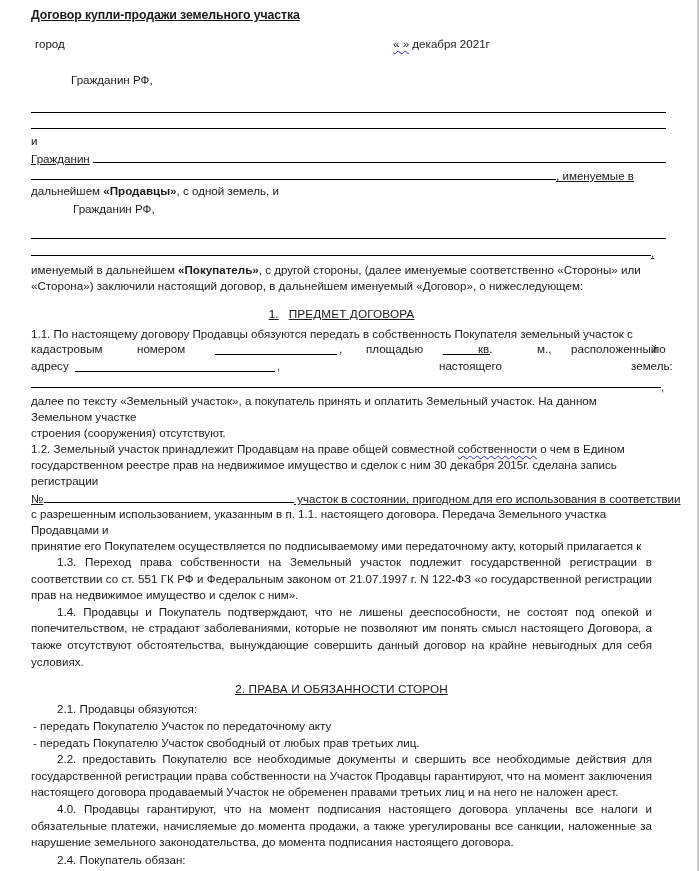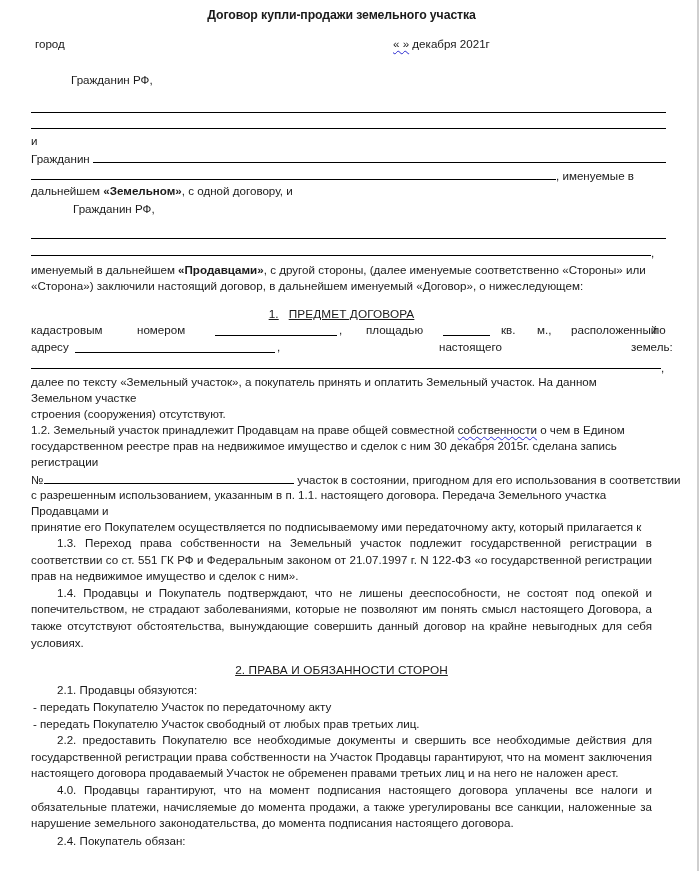--- a/index.html
+++ b/index.html
@@ -24,26 +24,27 @@
   #sheet {
     position: absolute;
     left: 0;
     top: 0;
     width: 683px;
     padding: 5px 31px 0 31px;
     box-sizing: border-box;
   }
 
   .doc-title {
-    text-align: center;
+    text-align: left;
     font-size: 12.3px;
     font-weight: bold;
     letter-spacing: -0.1px;
     margin: 2px 0 0 0;
     line-height: 16px;
+    text-decoration: underline;
   }
 
   .datebar {
     position: relative;
     height: 22px;
     margin-top: 14px;
     font-size: 11.6px;
   }
   .datebar .city {
     position: absolute;
@@ -79,20 +80,21 @@
     position: absolute;
     bottom: 4px;
     left: 0;
     border-bottom: 1.4px solid #000;
   }
   .rule-row .tail {
     position: absolute;
     bottom: 0px;
     font-size: 11.6px;
     white-space: pre;
+    text-decoration: underline;
   }
 
   .plain {
     font-size: 11.6px;
     line-height: 16px;
     margin: 0;
   }
   .para {
     font-size: 11.6px;
     line-height: 16.6px;
@@ -182,50 +184,51 @@
     <div class="rule-row" style="height:17px">
       <span class="tail" style="left:0;bottom:1px;">Гражданин</span>
       <span class="rule-seg" style="left:62px;width:573px;bottom:3px;"></span>
     </div>
 
     <div class="rule-row" style="height:17px">
       <span class="rule-seg" style="left:0;width:525px;bottom:3px;"></span>
       <span class="tail" style="left:525px;bottom:1px;text-align:center;">, именуемые в</span>
     </div>
 
-    <div class="plain"><span>дальнейшем </span><b>«Земельном»</b><span>, с одной договору, и</span></div>
+    <div class="plain"><span>дальнейшем </span><b>«Продавцы»</b><span>, с одной земель, и</span></div>
 
     <div class="indent-line tight" style="margin-top:2px">Гражданин РФ,</div>
 
     <div style="height:9px"></div>
 
     <div class="rule-row" style="height:17px">
       <span class="rule-seg" style="width:635px;"></span>
     </div>
     <div class="rule-row" style="height:17px">
       <span class="rule-seg" style="width:620px;"></span>
       <span class="tail" style="left:620px;bottom:1px;">,</span>
     </div>
 
-    <div class="plain" style="margin-top:2px"><span>именуемый в дальнейшем </span><b>«Продавцами»</b><span>, с другой стороны, (далее именуемые соответственно «Стороны» или</span></div>
+    <div class="plain" style="margin-top:2px"><span>именуемый в дальнейшем </span><b>«Покупатель»</b><span>, с другой стороны, (далее именуемые соответственно «Стороны» или</span></div>
     <div class="plain">«Сторона») заключили настоящий договор, в дальнейшем именуемый «Договор», о нижеследующем:</div>
 
     <div style="height:12px"></div>
 
     <div class="sec-head"><span class="num">1.</span><span>ПРЕДМЕТ ДОГОВОРА</span></div>
 
+    <div class="plain" style="margin-top:3px">1.1.  По  настоящему  договору  Продавцы  обязуются  передать  в  собственность  Покупателя  земельный  участок  с</div>
 
     <div class="line-1-1">
       <span style="left:0;">кадастровым</span>
       <span style="left:106;left:106px;">номером</span>
       <span class="blank b-kadastr" style="position:absolute;left:184px;top:12px;"></span>
       <span style="left:308px;">,</span>
       <span style="left:335px;">площадью</span>
       <span class="blank b-ploshad" style="position:absolute;left:412px;top:12px;"></span>
-      <span style="left:470px;">кв.</span>
+      <span style="left:447px;">кв.</span>
       <span style="left:506px;">м.,</span>
       <span style="left:540px;">расположенный</span>
       <span style="left:622px;">по</span>
     </div>
 
     <div class="line-1-1">
       <span style="left:0;">адресу</span>
       <span class="blank b-adres" style="position:absolute;left:44px;top:12px;"></span>
       <span style="left:246px;">,</span>
       <span style="left:408px;">настоящего</span>

